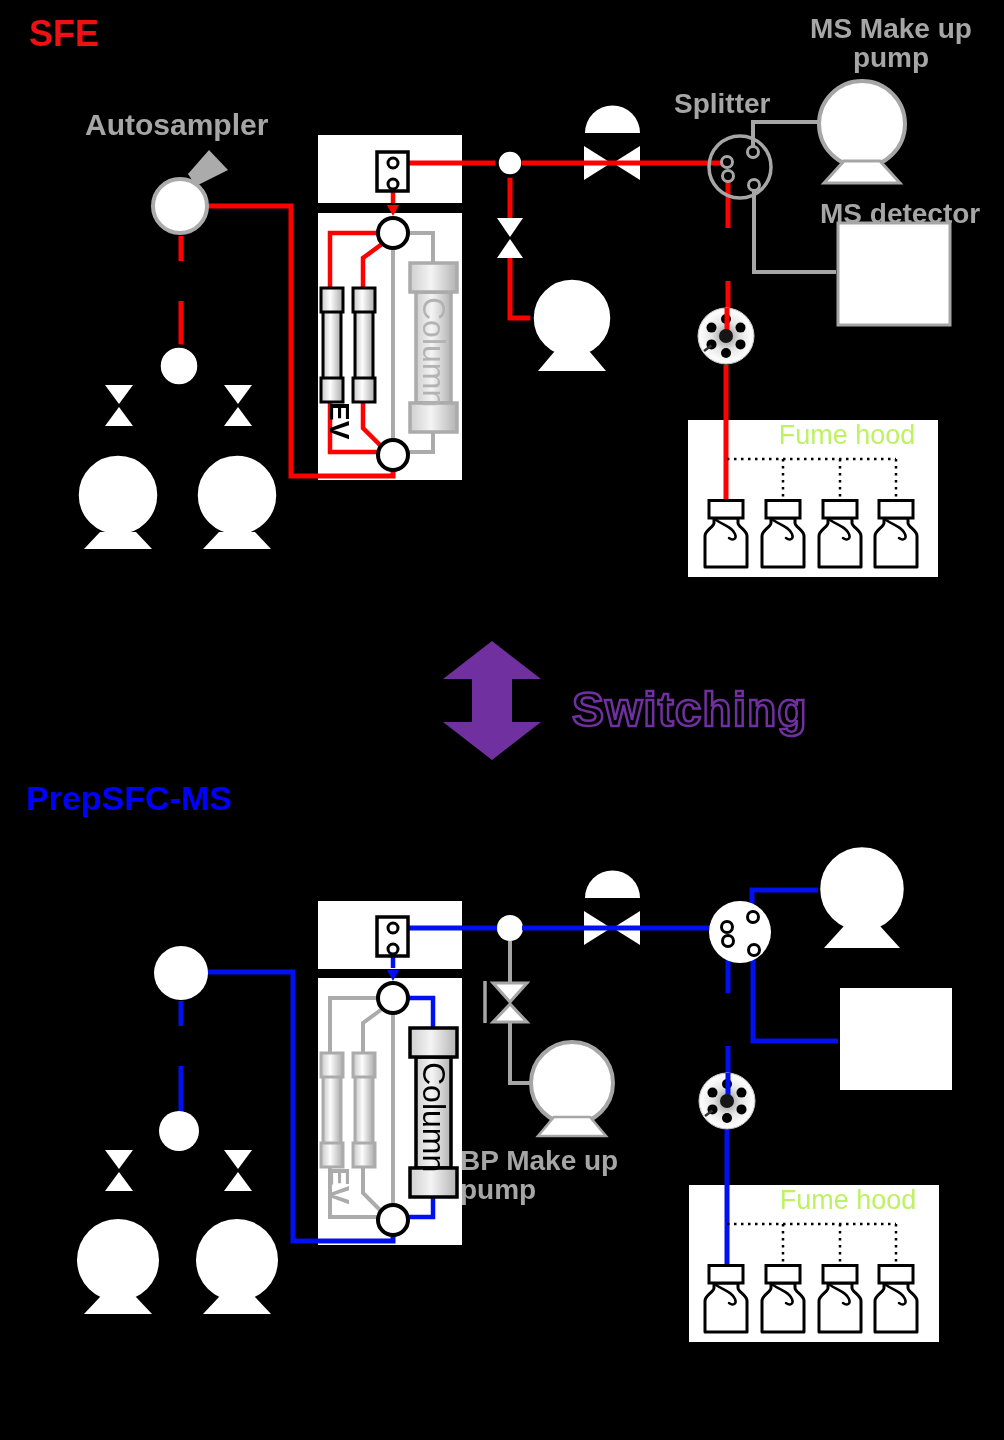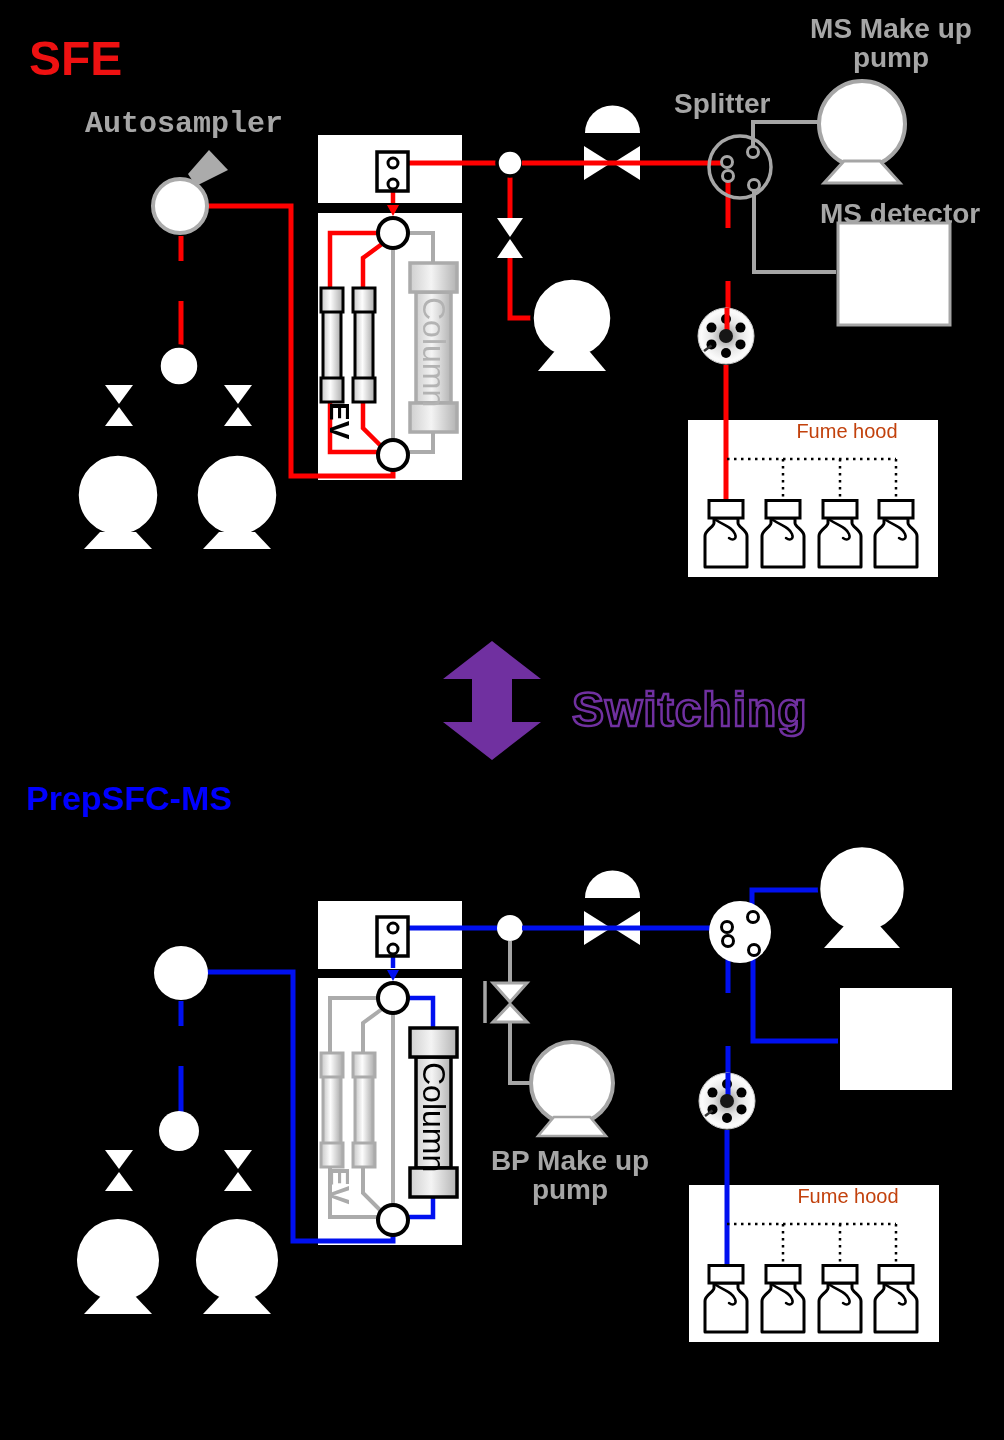--- a/index.html
+++ b/index.html
@@ -16,29 +16,29 @@
   .gl{stroke:var(--inactive-gray);} .cg{stroke:var(--component-gray);}
   .s5{stroke-width:5;} .s45{stroke-width:4.5;} .s4{stroke-width:4;} .s35{stroke-width:3.5;}
   .nf{fill:none;}
   .fr{fill:var(--sfe-line);} .fb{fill:var(--prep-line);} .fcg{fill:var(--component-gray);}
   .fp{fill:var(--accent-purple);}
   .switching-text{font-family:"Liberation Sans",sans-serif;font-size:48px;font-weight:700;
     fill:#000;stroke:var(--accent-purple);stroke-width:2.5;letter-spacing:1px;}
   
   .lbl{position:absolute;line-height:1.05;white-space:nowrap;}
   .gray{color:var(--inactive-gray);font-weight:700;}
-  .t-sfe{left:29px;top:34px;font-size:48px;font-weight:700;color:var(--sfe-title);}
+  .t-sfe{left:29px;top:15px;font-size:36px;font-weight:700;color:var(--sfe-title);}
   .t-prep{left:26px;top:781px;font-size:34px;font-weight:700;color:var(--prepsfc-title);}
-  .l-auto{left:85px;top:109px;font-size:30px;font-family:Liberation Mono, monospace;}
+  .l-auto{left:85px;top:109px;font-size:30px;}
   .l-msmk{left:771px;top:14px;width:240px;text-align:center;font-size:28px;white-space:normal;}
   .l-split{left:674px;top:89px;font-size:28px;}
   .l-msdet{left:820px;top:199px;font-size:28px;}
-  .l-fume{width:190px;text-align:center;font-size:20px;font-weight:400;color:#c2410c;}
+  .l-fume{width:190px;text-align:center;font-size:27px;font-weight:400;color:#bef264;}
   .l-fume.top{left:752px;top:421px;} .l-fume.bot{left:753px;top:1186px;}
-  .l-bpmk{left:460px;top:1146px;width:220px;text-align:center;font-size:28px;white-space:normal;}
+  .l-bpmk{left:460px;top:1146px;width:220px;text-align:left;font-size:28px;white-space:normal;}
   .rot90{transform:rotate(90deg);transform-origin:0 0;}
   .l-ev{font-size:28px;font-weight:600;}
   .l-ev.top{left:354px;top:402px;color:#000;}
   .l-ev.bot{left:354px;top:1167px;color:var(--component-gray);}
   .l-col{font-size:32px;font-weight:400;}
   .l-col.top{left:450px;top:297px;color:#b3b3b3;}
   .l-col.bot{left:450px;top:1062px;color:#000;}
 </style>
 </head>
 <body>

